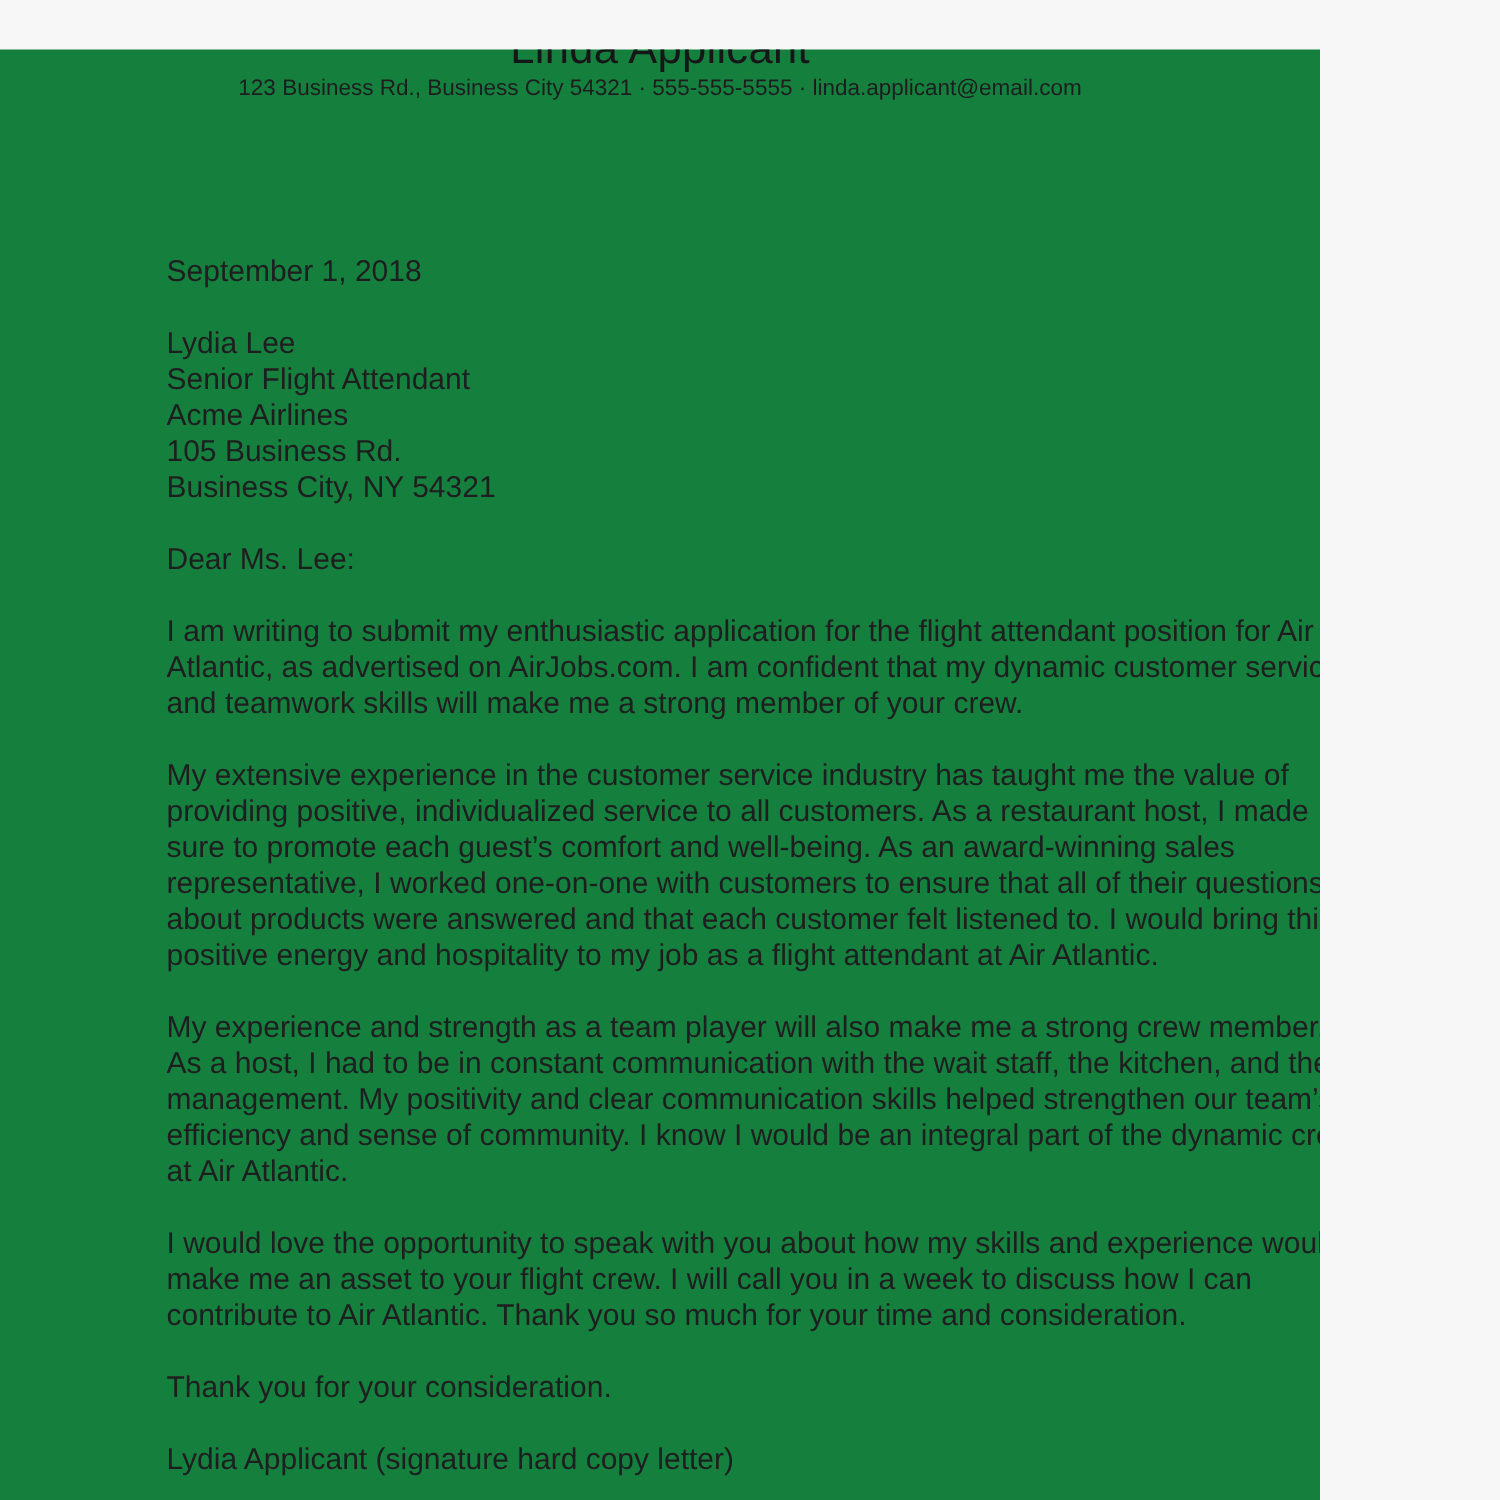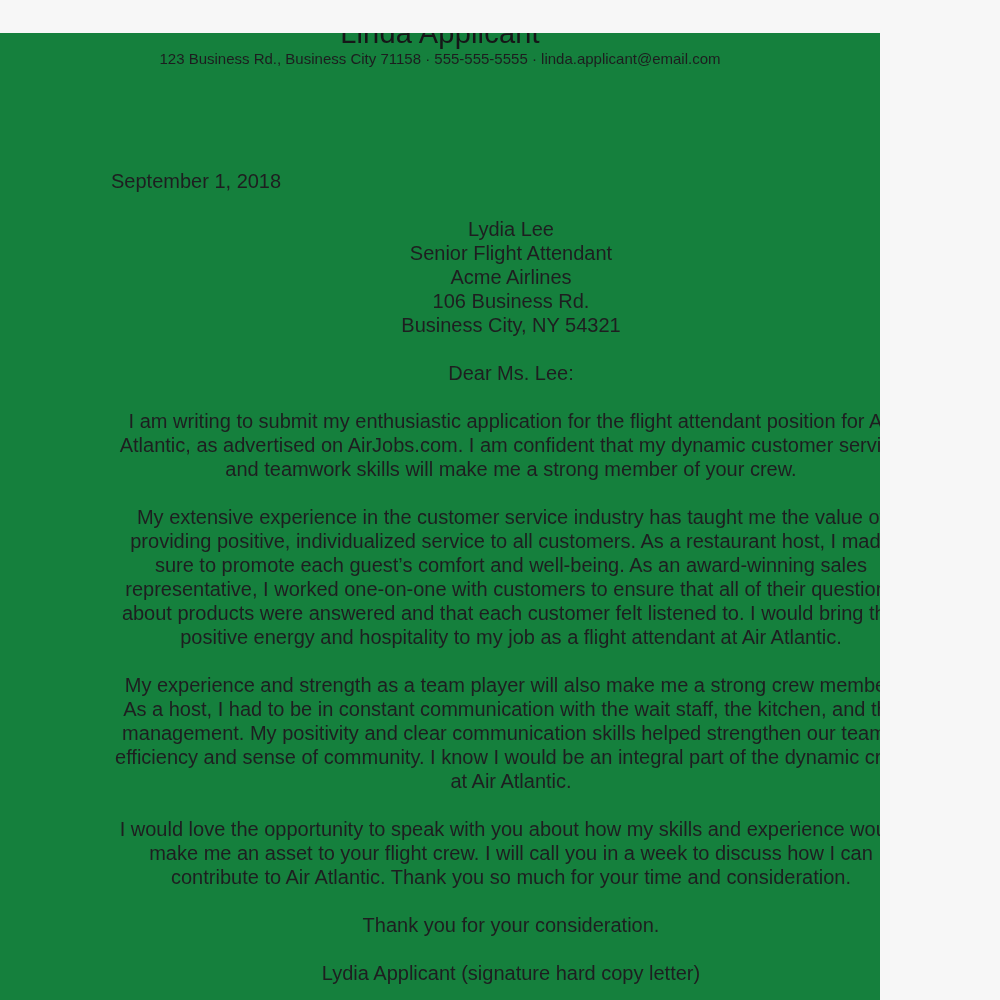--- a/index.html
+++ b/index.html
@@ -35,42 +35,42 @@
     color: #1d1d1f;
   }
   .letter-body {
     margin-left: 111px;
     width: 800px;
     font-size: 20px;
     line-height: 24px;
     color: #1e1e20;
   }
   .date-line { margin-top: 100px; }
-  .block { margin-top: 24px; text-align: center; }
+  .block { margin-top: 24px; }
   .line { display: block; }
 </style>
 </head>
 <body>
 
 <div class="page">
 
   <div class="letterhead">
     <div class="letterhead-name">Linda Applicant</div>
-    <div class="letterhead-contact">123 Business Rd., Business City 71158 · 555-555-5555 · linda.applicant@email.com</div>
+    <div class="letterhead-contact">123 Business Rd., Business City 54321 · 555-555-5555 · linda.applicant@email.com</div>
   </div>
 
   <div class="letter-body">
 
     <div class="date-line">September 1, 2018</div>
 
     <div class="block">
       <span class="line">Lydia Lee</span>
       <span class="line">Senior Flight Attendant</span>
       <span class="line">Acme Airlines</span>
-      <span class="line">106 Business Rd.</span>
+      <span class="line">105 Business Rd.</span>
       <span class="line">Business City, NY 54321</span>
     </div>
 
     <div class="block">Dear Ms. Lee:</div>
 
     <p class="block">I am writing to submit my enthusiastic application for the flight attendant position for Air Atlantic, as advertised on AirJobs.com. I am confident that my dynamic customer service and teamwork skills will make me a strong member of your crew.</p>
 
     <p class="block">My extensive experience in the customer service industry has taught me the value of providing positive, individualized service to all customers. As a restaurant host, I made sure to promote each guest’s comfort and well-being. As an award-winning sales representative, I worked one-on-one with customers to ensure that all of their questions about products were answered and that each customer felt listened to. I would bring this positive energy and hospitality to my job as a flight attendant at Air Atlantic.</p>
 
     <p class="block">My experience and strength as a team player will also make me a strong crew member. As a host, I had to be in constant communication with the wait staff, the kitchen, and the management. My positivity and clear communication skills helped strengthen our team’s efficiency and sense of community. I know I would be an integral part of the dynamic crew at Air Atlantic.</p>

